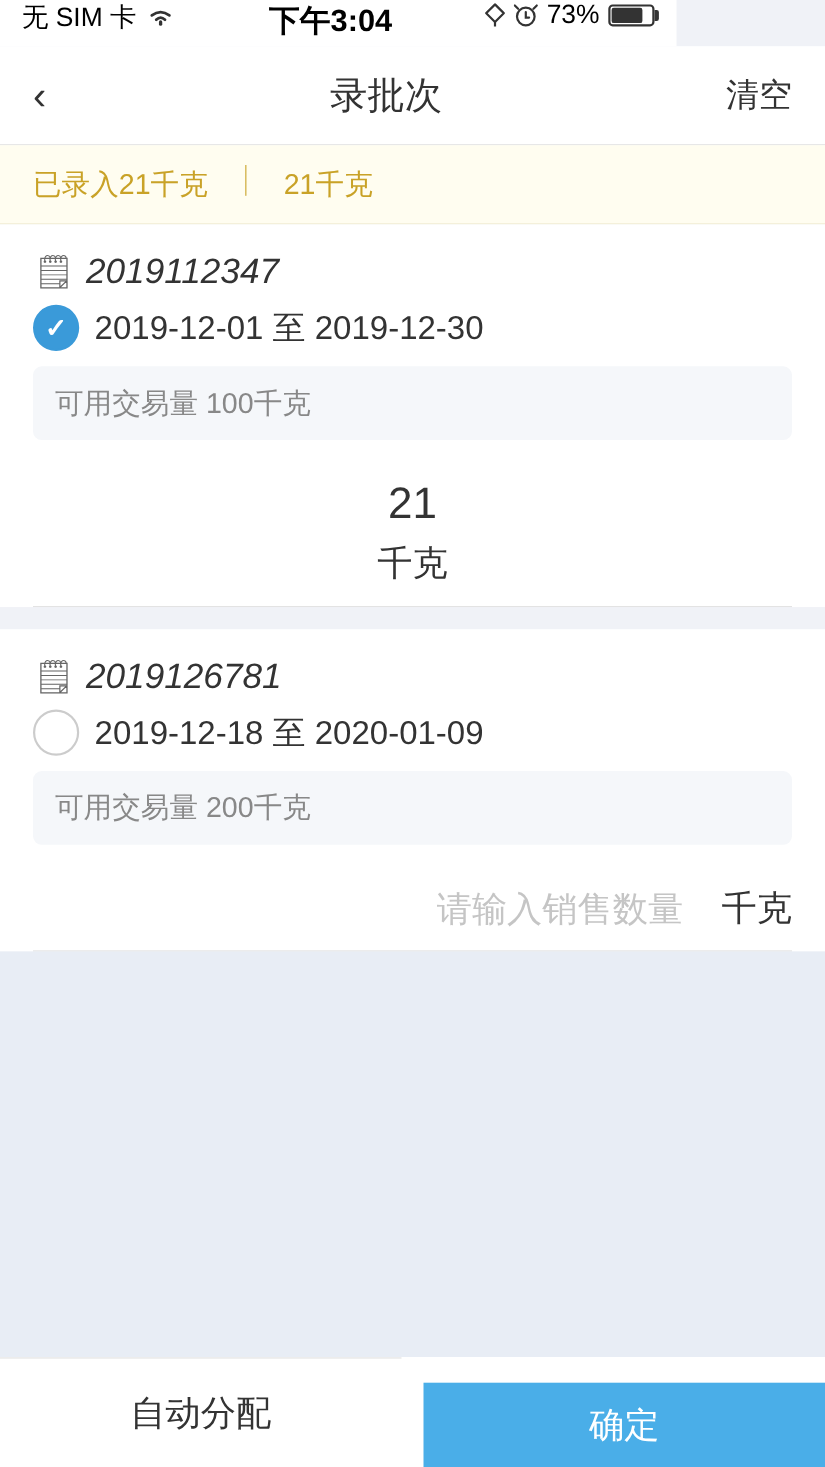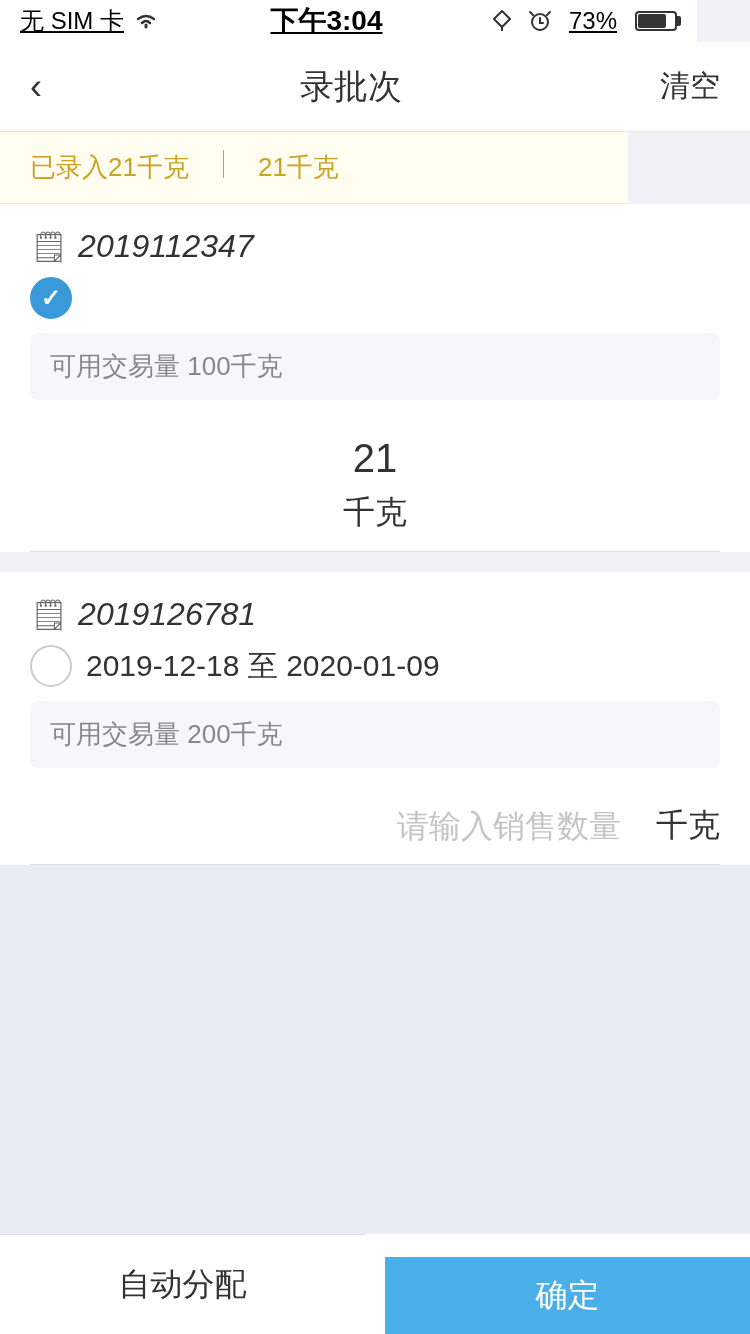--- a/index.html
+++ b/index.html
@@ -8,44 +8,43 @@
       width: 750px;
       min-height: 1334px;
       font-family: -apple-system, "PingFang SC", "Helvetica Neue", sans-serif;
       background: #f0f2f7;
       position: relative;
       overflow-x: hidden;
     }
 
     
     .status-bar {
-      width: 697px;
+      width: 615px;
       height: 42px;
       background: #fff;
       display: flex;
-      align-items: center;
+      align-items: flex-start;
       justify-content: space-between;
       padding: 0 20px;
       font-size: 24px;
       font-weight: 500;
-      text-decoration: underline;
     }
     .status-left {
       display: flex;
       align-items: center;
       gap: 8px;
     }
     .status-center {
       font-size: 28px;
       font-weight: 600;
     }
     .status-right {
       display: flex;
       align-items: center;
-      gap: 18px;
+      gap: 8px;
       font-size: 24px;
     }
     .battery-icon {
       width: 42px;
       height: 20px;
       border: 2px solid #333;
       border-radius: 4px;
       position: relative;
       display: inline-block;
     }
@@ -93,21 +92,21 @@
       color: #333;
     }
     .nav-clear {
       font-size: 30px;
       color: #333;
       cursor: pointer;
     }
 
     
     .info-bar {
-      width: 628px;
+      width: 750px;
       background: #fffdf0;
       padding: 18px 30px;
       display: flex;
       align-items: flex-start;
       gap: 14px;
       border-bottom: 1px solid #f0ead0;
     }
     .info-bar-text {
       font-size: 26px;
       color: #c9a227;
@@ -324,20 +323,21 @@
 </div>
 
 <div class="card">
   <div class="card-item">
     <div class="item-header">
       <span class="item-id-icon">🗒</span>
       <span class="item-id">2019112347</span>
     </div>
     <div class="item-date-row">
       <div class="radio-circle checked"></div>
+      <span class="item-date">2019-12-01 至 2019-12-30</span>
     </div>
     <div class="item-available">可用交易量 100千克</div>
     <div class="item-quantity-row">
       <span class="item-quantity-value">21</span>
       <span class="item-quantity-unit">千克</span>
     </div>
   </div>
 </div>
 
 <div class="section-divider"></div>

